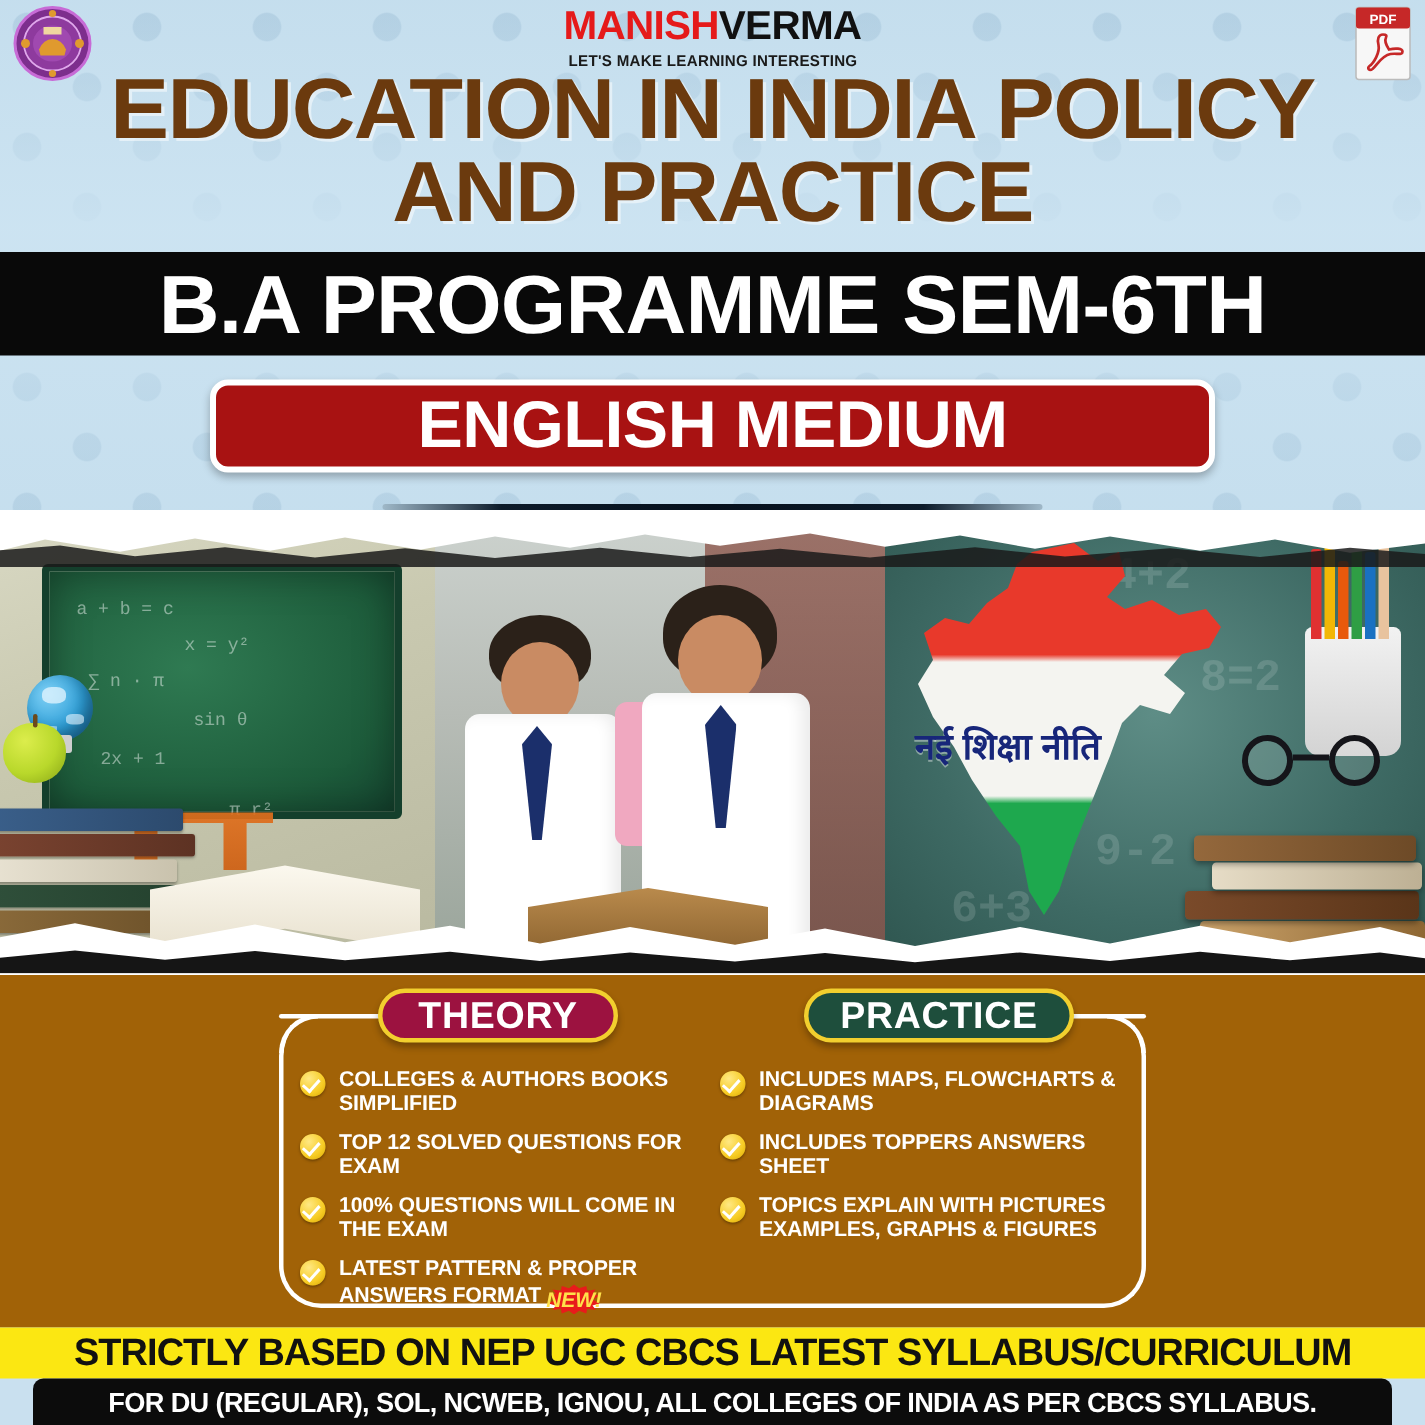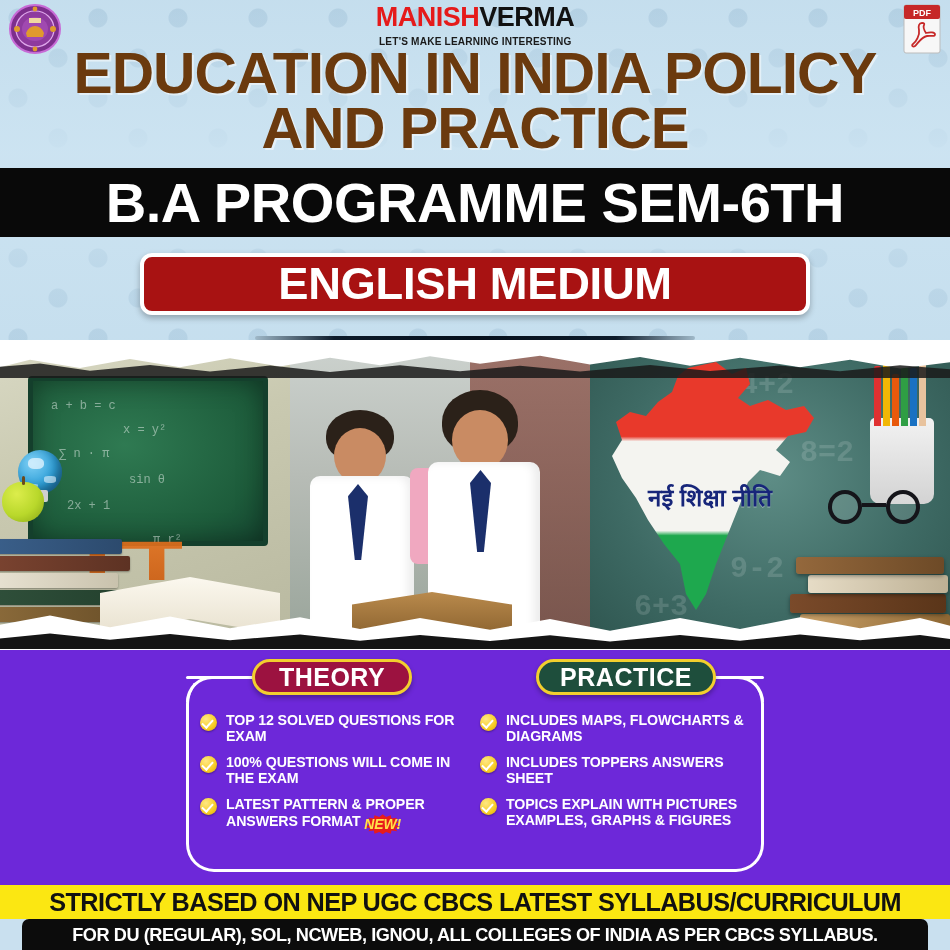--- a/index.html
+++ b/index.html
@@ -145,21 +145,21 @@
     position:absolute; left:62px; bottom:6px; width:160px; height:42px;
     background:linear-gradient(180deg,#b98a4c 0%,#8e6531 100%);
     clip-path:polygon(0 30%, 50% 0, 100% 30%, 100% 100%, 50% 74%, 0 100%);
   }
 
   
   .mapbg{ position:absolute; inset:0; background:radial-gradient(ellipse at 50% 45%, #5e8d86 0%, #3e6a64 60%, #2f5650 100%); }
   .mathghost{ position:absolute; color:rgba(255,255,255,.14); font-size:30px; font-weight:bold; font-family:"Liberation Mono", monospace; }
   .indiamap{ position:absolute; left:10px; top:18px; width:240px; height:260px; }
   .hindi{
-    position:absolute; left:20px; top:140px; width:200px; text-align:center;
+    position:absolute; left:20px; top:140px; width:200px; 
     color:#17267a; font-size:24px; font-weight:bold;
     font-family:"Liberation Sans", sans-serif; text-shadow:0 1px 0 rgba(255,255,255,.4);
   }
   .pencilcup{
     position:absolute; right:16px; top:78px; width:64px; height:86px;
     background:linear-gradient(180deg,#f2f2f2 0%, #d3d3d3 100%);
     border-radius:5px 5px 10px 10px;
   }
   .pencils{ position:absolute; right:18px; top:16px; width:60px; height:70px; }
   .pcl{ position:absolute; bottom:0; width:7px; border-radius:2px 2px 0 0; }
@@ -198,21 +198,21 @@
     position:absolute; left:0; top:627px; width:950px; height:22px; z-index:4;
     background:#151515;
     clip-path:polygon(0 52%, 50px 30%, 110px 58%, 170px 32%, 230px 60%, 300px 34%, 360px 62%,
       420px 36%, 490px 64%, 550px 38%, 610px 66%, 680px 36%, 740px 62%, 800px 34%, 860px 60%,
       920px 36%, 950px 54%, 950px 100%, 0 100%);
   }
 
   
   .features {
     position:absolute; left:0; top:640px; width:950px; height:245px; z-index:3;
-    background:#6d28d9;
+    background:#a16207;
   }
   .frame {
     position:absolute; left:186px; top:36px; width:578px; height:196px;
     border:3px solid #FFFFFF; border-radius:28px; border-top:none;
   }
   .frame-topleft, .frame-topright {
     position:absolute; top:36px; height:3px; background:#FFFFFF;
   }
   .frame-topleft { left:186px; width:72px; border-radius:2px 0 0 2px; }
   .frame-topright{ left:692px; width:72px; border-radius:0 2px 2px 0; }
@@ -449,20 +449,24 @@
       <span>THEORY</span>
     </div>
     <div class="pill pill-practice">
       <span>PRACTICE</span>
     </div>
 
     <div class="cols">
       <div class="col">
         <div class="li">
           <div class="chk"></div>
+          <div class="li-txt">COLLEGES &amp; AUTHORS BOOKS SIMPLIFIED</div>
+        </div>
+        <div class="li">
+          <div class="chk"></div>
           <div class="li-txt">TOP 12 SOLVED QUESTIONS FOR EXAM</div>
         </div>
         <div class="li">
           <div class="chk"></div>
           <div class="li-txt">100% QUESTIONS WILL COME IN THE EXAM</div>
         </div>
         <div class="li">
           <div class="chk"></div>
           <div class="li-txt"><span>LATEST PATTERN &amp; PROPER ANSWERS FORMAT</span><span class="newbadge"><i></i><b>New!</b></span></div>
         </div>

